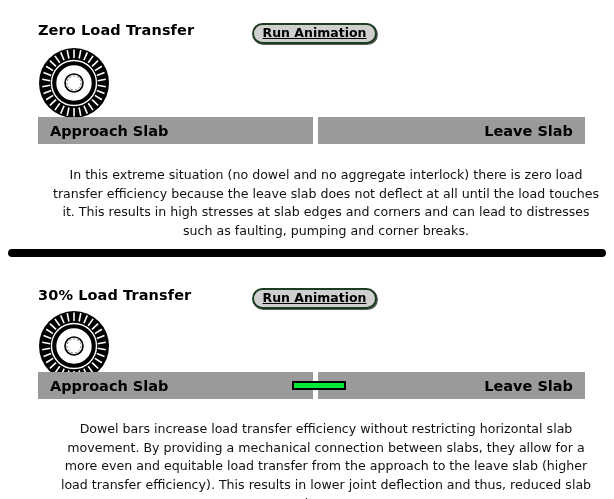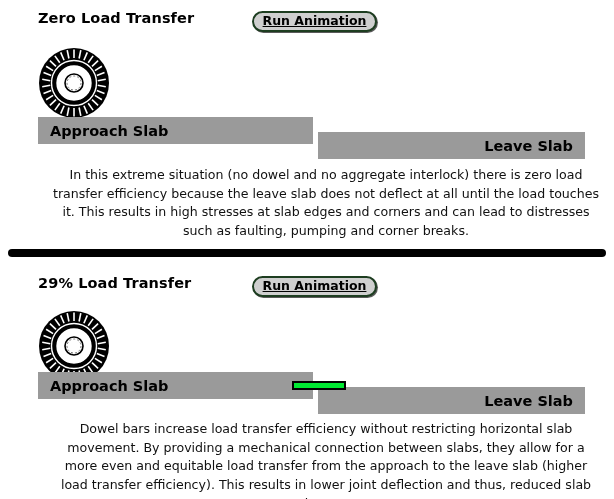--- a/index.html
+++ b/index.html
@@ -18,21 +18,21 @@
   .section {
     position: absolute;
     left: 0;
     width: 614px;
   }
 
   
   .head-row {
     position: absolute;
     left: 0;
-    top: 0;
+    top: 12px;
     width: 497px;
     height: 30px;
   }
   .section-title {
     position: absolute;
     left: 38px;
     top: 10px;
     font-size: 14.5px;
     font-weight: bold;
     color: #000000;
@@ -92,21 +92,20 @@
     left: 0;
     width: 275px;
     padding-left: 12px;
     justify-content: flex-start;
   }
   .slab-leave {
     left: 280px;
     width: 267px;
     padding-right: 12px;
     justify-content: flex-end;
-    margin-top: 15px;
   }
   .slab-label {
     font-size: 14.5px;
     font-weight: bold;
     color: #000000;
     white-space: nowrap;
   }
 
   
   .dowel {
@@ -206,21 +205,21 @@
   </div>
 
   <div class="para" style="top:166px;">In this extreme situation (no dowel and no aggregate interlock) there is zero load transfer efficiency because the leave slab does not deflect at all until the load touches it. This results in high stresses at slab edges and corners and can lead to distresses such as faulting, pumping and corner breaks.</div>
 </div>
 
 <div class="divider"></div>
 
 <div class="section" style="top:265px;height:234px;">
 
   <div class="head-row">
-    <div class="section-title">29% Load Transfer</div>
+    <div class="section-title">30% Load Transfer</div>
     <button class="run-btn">Run Animation</button>
   </div>
 
   <div class="tire-wrap" style="top:45px;">
     <svg width="72" height="72" viewBox="0 0 72 72" xmlns="http://www.w3.org/2000/svg">
       <ellipse cx="36" cy="36" rx="35" ry="35" fill="#000000"></ellipse>
       <g stroke="#ffffff" stroke-width="1.6">
         <line x1="36" y1="2.5" x2="36" y2="11"></line>
         <line x1="42.8" y1="3.2" x2="41.1" y2="11.5"></line>
         <line x1="49.3" y1="5.4" x2="45.9" y2="13.2"></line>

